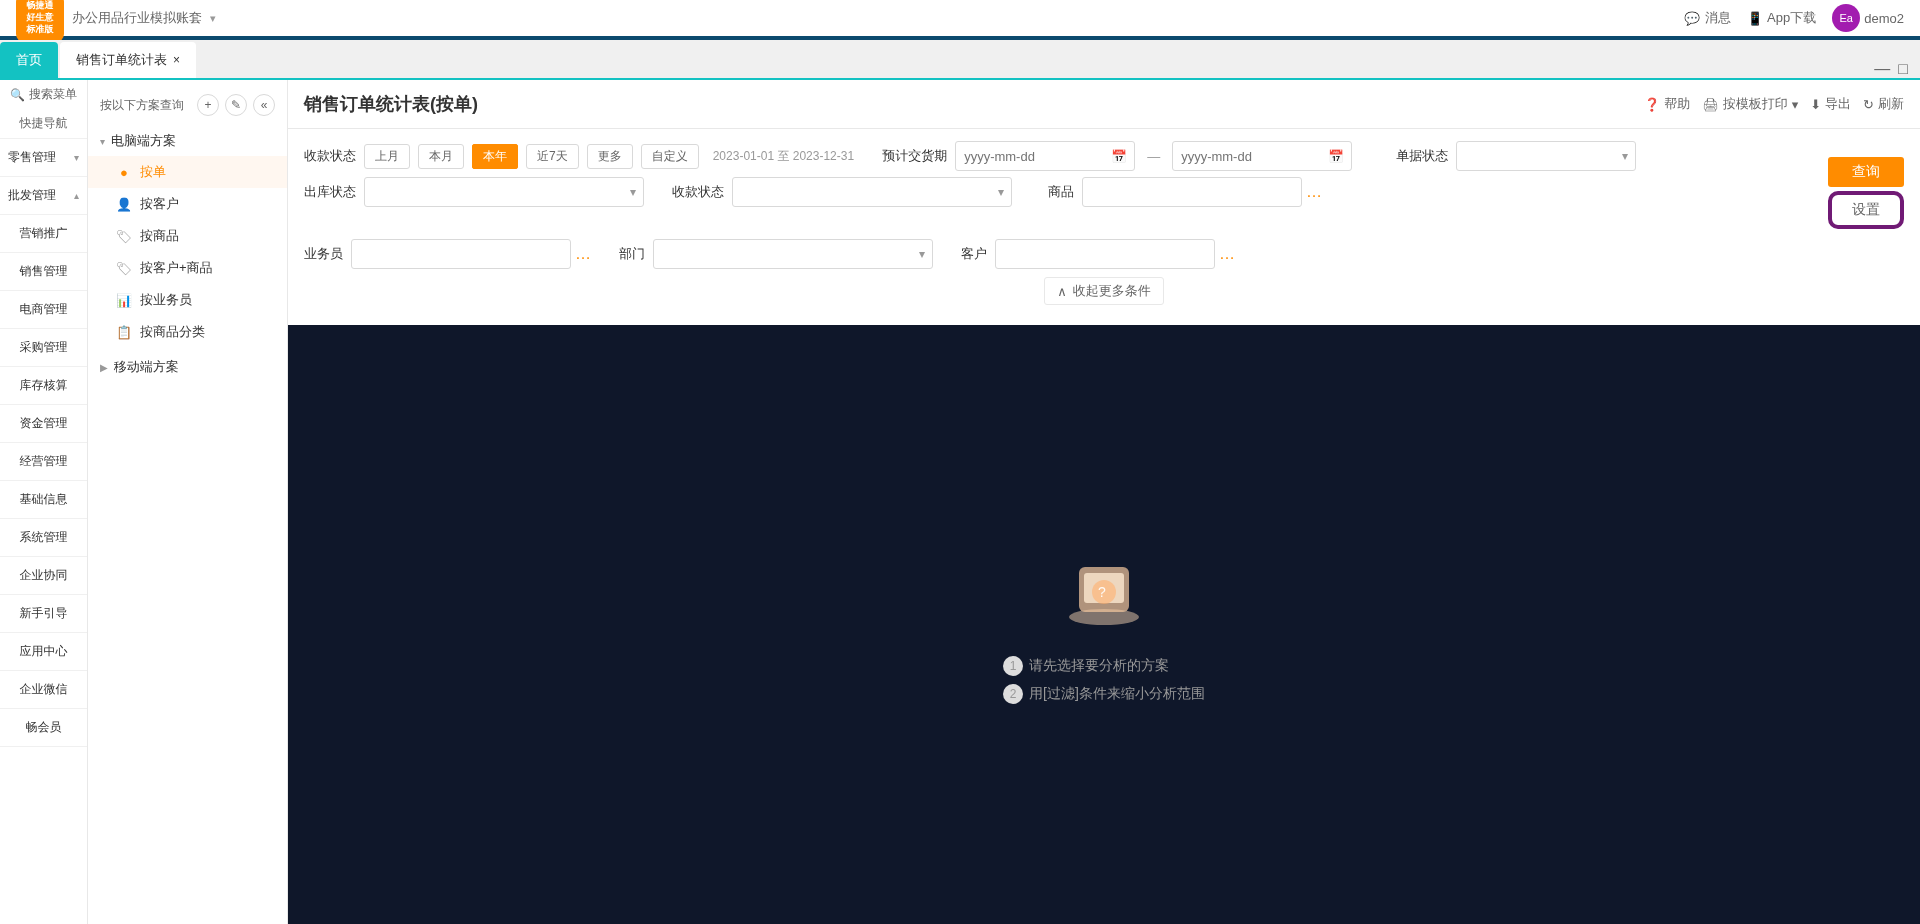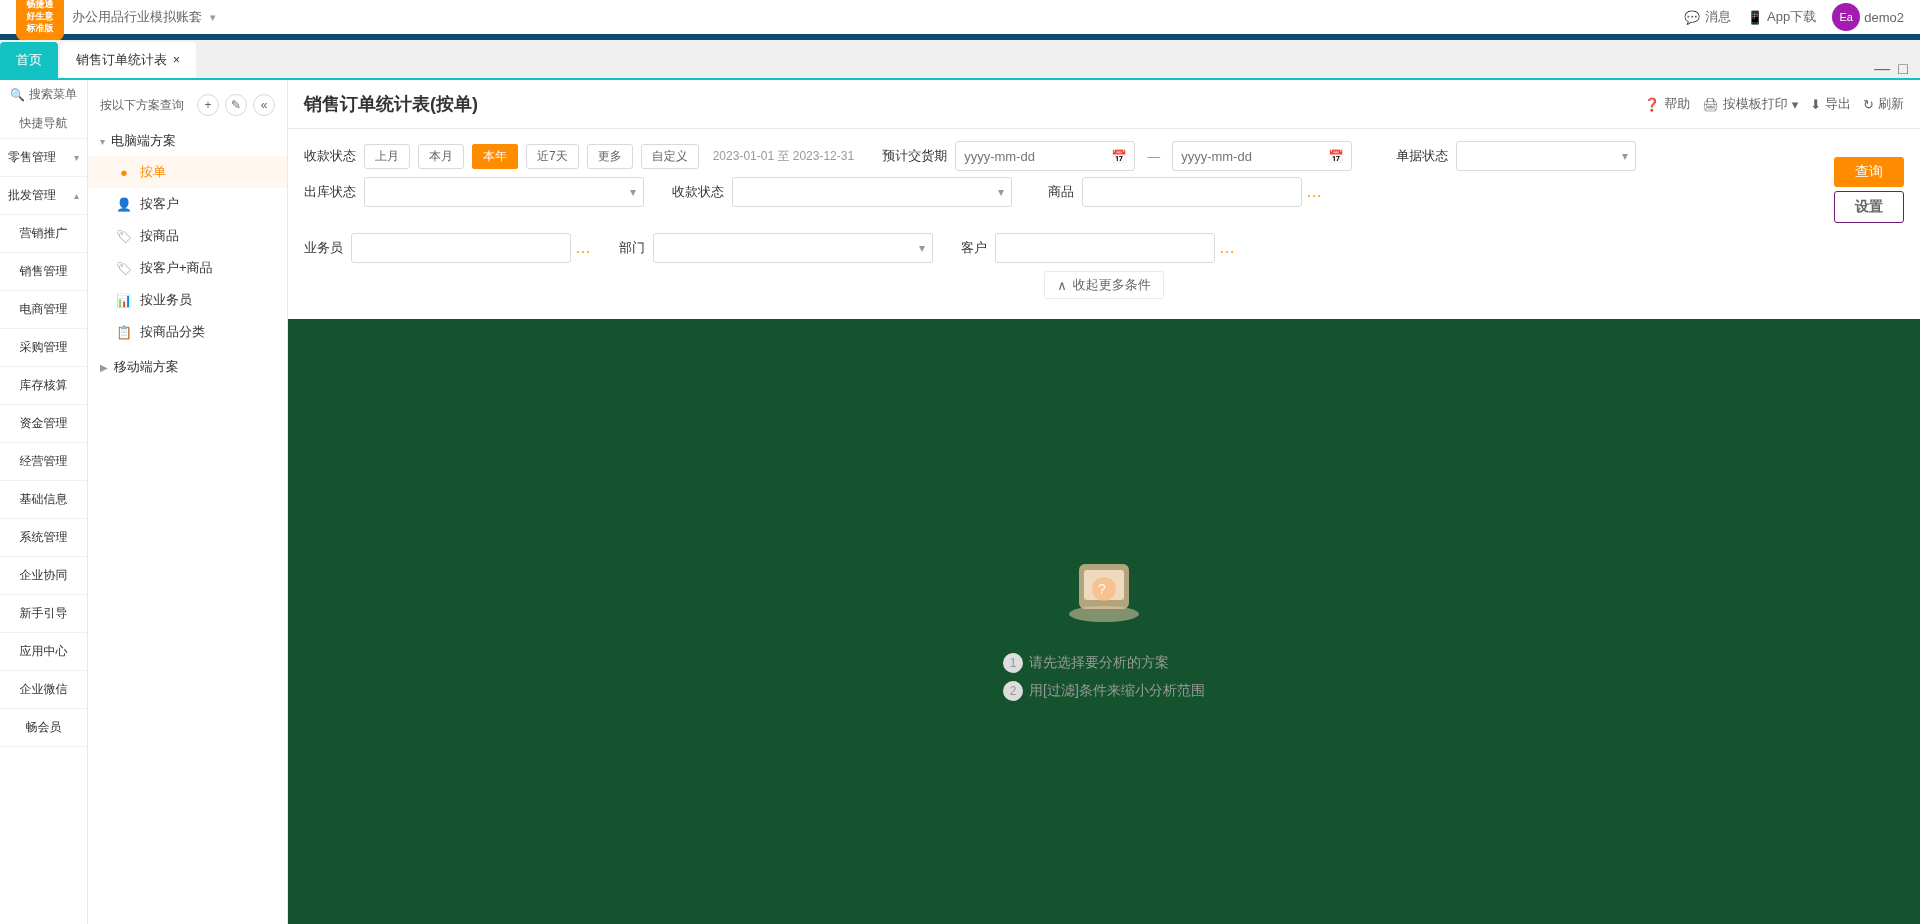--- a/index.html
+++ b/index.html
@@ -1,19 +1,19 @@
 <!DOCTYPE html>
 <html><head>
   <meta charset="utf-8">
   <style>
     * { box-sizing: border-box; margin: 0; padding: 0; }
     body { font-family: 'Microsoft YaHei', Arial, sans-serif; font-size: 13px; background: #f5f5f5; color: #333; display: flex; flex-direction: column; height: 100vh; overflow: hidden; }
 
     
-    .topbar { height: 40px; background: #fff; display: flex; align-items: center; justify-content: space-between; padding: 0 16px; border-bottom: 6px solid #0c4a6e; flex-shrink: 0; }
+    .topbar { height: 40px; background: #fff; display: flex; align-items: center; justify-content: space-between; padding: 0 16px; border-bottom: 4px solid #0c4a6e; flex-shrink: 0; }
     .topbar-left { display: flex; align-items: center; gap: 8px; }
     .logo-box { width: 48px; height: 48px; background: #ff8c00; border-radius: 8px; display: flex; align-items: center; justify-content: center; color: white; font-size: 10px; font-weight: bold; line-height: 1.2; text-align: center; }
     .topbar-title { font-size: 13px; color: #666; }
     .topbar-dropdown { color: #999; font-size: 11px; cursor: pointer; }
     .topbar-right { display: flex; align-items: center; gap: 16px; color: #666; font-size: 13px; }
     .topbar-right-item { display: flex; align-items: center; gap: 4px; cursor: pointer; }
     .avatar { width: 28px; height: 28px; border-radius: 50%; background: #a21caf; color: white; display: flex; align-items: center; justify-content: center; font-size: 11px; }
 
     
     .tabbar { height: 40px; background: #f0f0f0; display: flex; align-items: flex-end; padding: 0 0 0 0; flex-shrink: 0; border-bottom: 2px solid #13c2c2; }
@@ -45,21 +45,21 @@
     .panel-action-btn { width: 22px; height: 22px; border-radius: 50%; border: 1px solid #d9d9d9; display: flex; align-items: center; justify-content: center; cursor: pointer; font-size: 12px; color: #666; }
     .panel-section { margin-top: 4px; }
     .panel-section-header { display: flex; align-items: center; gap: 6px; padding: 6px 12px; font-size: 13px; color: #333; cursor: pointer; }
     .panel-section-arrow { font-size: 10px; color: #999; }
     .panel-item { display: flex; align-items: center; gap: 8px; padding: 7px 12px 7px 28px; font-size: 13px; color: #333; cursor: pointer; }
     .panel-item.active { background: #fff7f0; color: #ff8c00; }
     .panel-item-icon { width: 16px; height: 16px; display: flex; align-items: center; justify-content: center; color: #999; font-size: 13px; }
     .panel-item.active .panel-item-icon { color: #ff8c00; }
 
     
-    .main-content { flex: 1; display: flex; flex-direction: column; overflow: hidden; background: #14532d; }
+    .main-content { flex: 1; display: flex; flex-direction: column; overflow: hidden; background: #0f172a; }
 
     
     .page-header { background: #fff; padding: 12px 16px; display: flex; align-items: center; justify-content: space-between; border-bottom: 1px solid #e8e8e8; flex-shrink: 0; }
     .page-title { font-size: 18px; font-weight: bold; color: #333; }
     .page-actions { display: flex; align-items: center; gap: 12px; }
     .page-action-btn { display: flex; align-items: center; gap: 4px; font-size: 13px; color: #666; cursor: pointer; }
 
     
     .filter-section { background: #fff; padding: 12px 16px; flex-shrink: 0; }
     .filter-label { font-size: 13px; color: #333; white-space: nowrap; flex-shrink: 0; }
@@ -80,21 +80,21 @@
     .collapse-btn { display: flex; align-items: center; gap: 6px; color: #666; font-size: 13px; cursor: pointer; padding: 4px 12px; border-radius: 3px; border: 1px solid #e8e8e8; background: #fff; }
 
     
     .empty-state { flex: 1; display: flex; flex-direction: column; align-items: center; justify-content: center; color: #999; padding: 40px; }
     .empty-hints { list-style: none; }
     .empty-hints li { margin-bottom: 8px; font-size: 14px; display: flex; align-items: center; gap: 6px; }
     .hint-num { width: 20px; height: 20px; border-radius: 50%; background: #ddd; color: #999; display: flex; align-items: center; justify-content: center; font-size: 12px; flex-shrink: 0; }
 
     
     .query-btn { padding: 6px 20px; background: #ff8c00; color: white; border: none; border-radius: 3px; cursor: pointer; font-size: 14px; }
-    .set-btn { padding: 6px 20px; background: #fff; color: #666; border: 1px solid #701a75; border-radius: 3px; cursor: pointer; font-size: 14px; margin-top: 4px; font-weight: bold; }
+    .set-btn { padding: 6px 20px; background: #fff; color: #666; border: 4px solid #701a75; border-radius: 10px; cursor: pointer; font-size: 14px; margin-top: 4px; }
     .right-action-col { display: flex; flex-direction: column; align-items: stretch; margin-left: auto; flex-shrink: 0; }
   </style>
 </head>
 <body>
 
 <div class="topbar">
   <div class="topbar-left">
     <div class="logo-box">
       <span style="font-size:9px; line-height:1.3;">畅捷通<br>好生意<br>标准版</span>
     </div>

